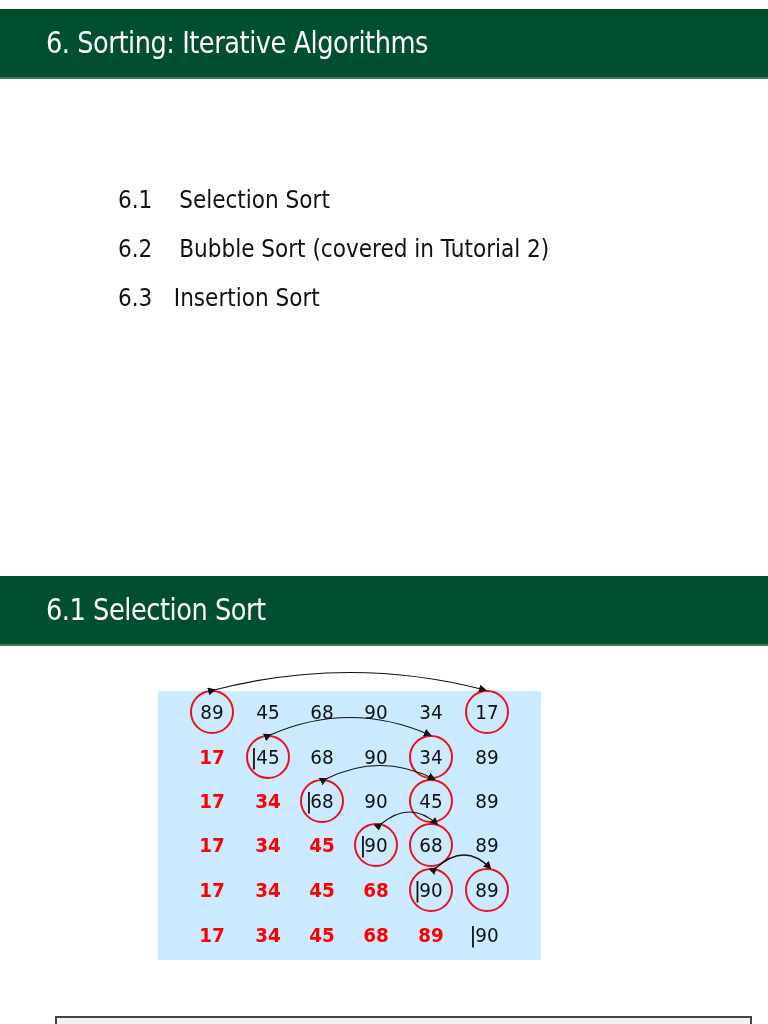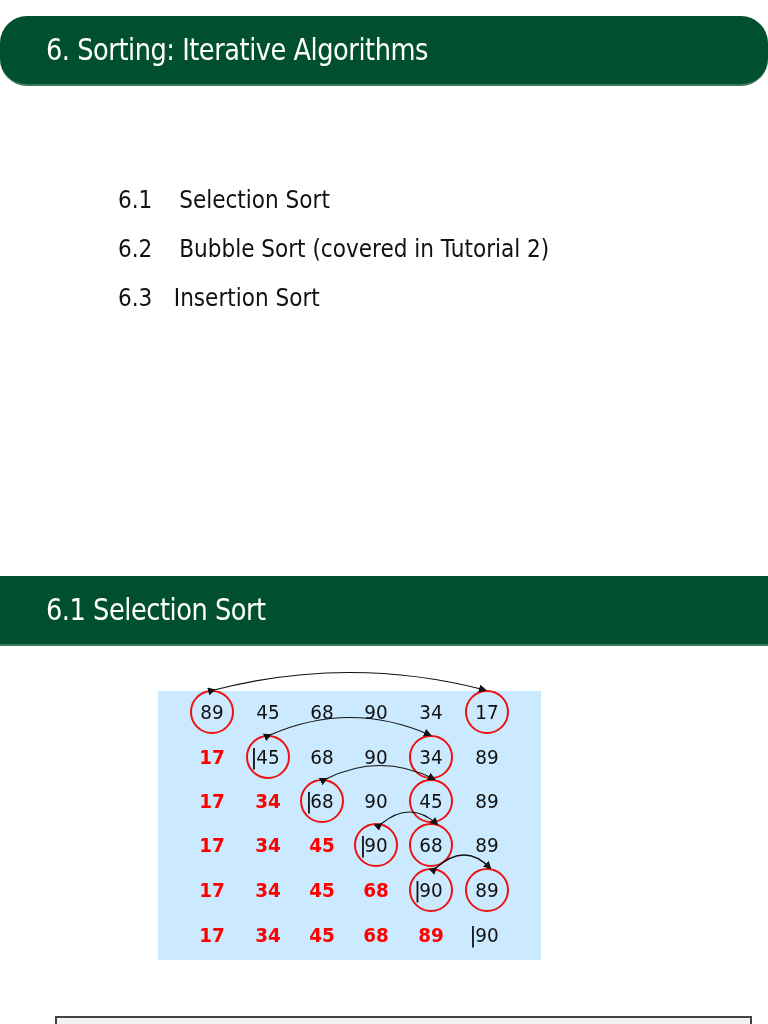--- a/index.html
+++ b/index.html
@@ -30,21 +30,21 @@
       top: 15px;
       font-size: 31px;
       color: #ffffff;
       font-family: "DejaVu Sans", sans-serif;
       font-stretch: condensed;
       letter-spacing: -0.5px;
       transform: scaleX(0.92);
       transform-origin: left center;
       white-space: nowrap;
     }
-    #header1 { top: 16px; border-radius: 27px; }
+    #header1 { top: 9px; }
     #header2 { top: 576px; }
 
     .toc {
       position: absolute;
       left: 118px;
       top: 186px;
       font-size: 24px;
       font-family: "DejaVu Sans", sans-serif;
       color: #111;
     }

